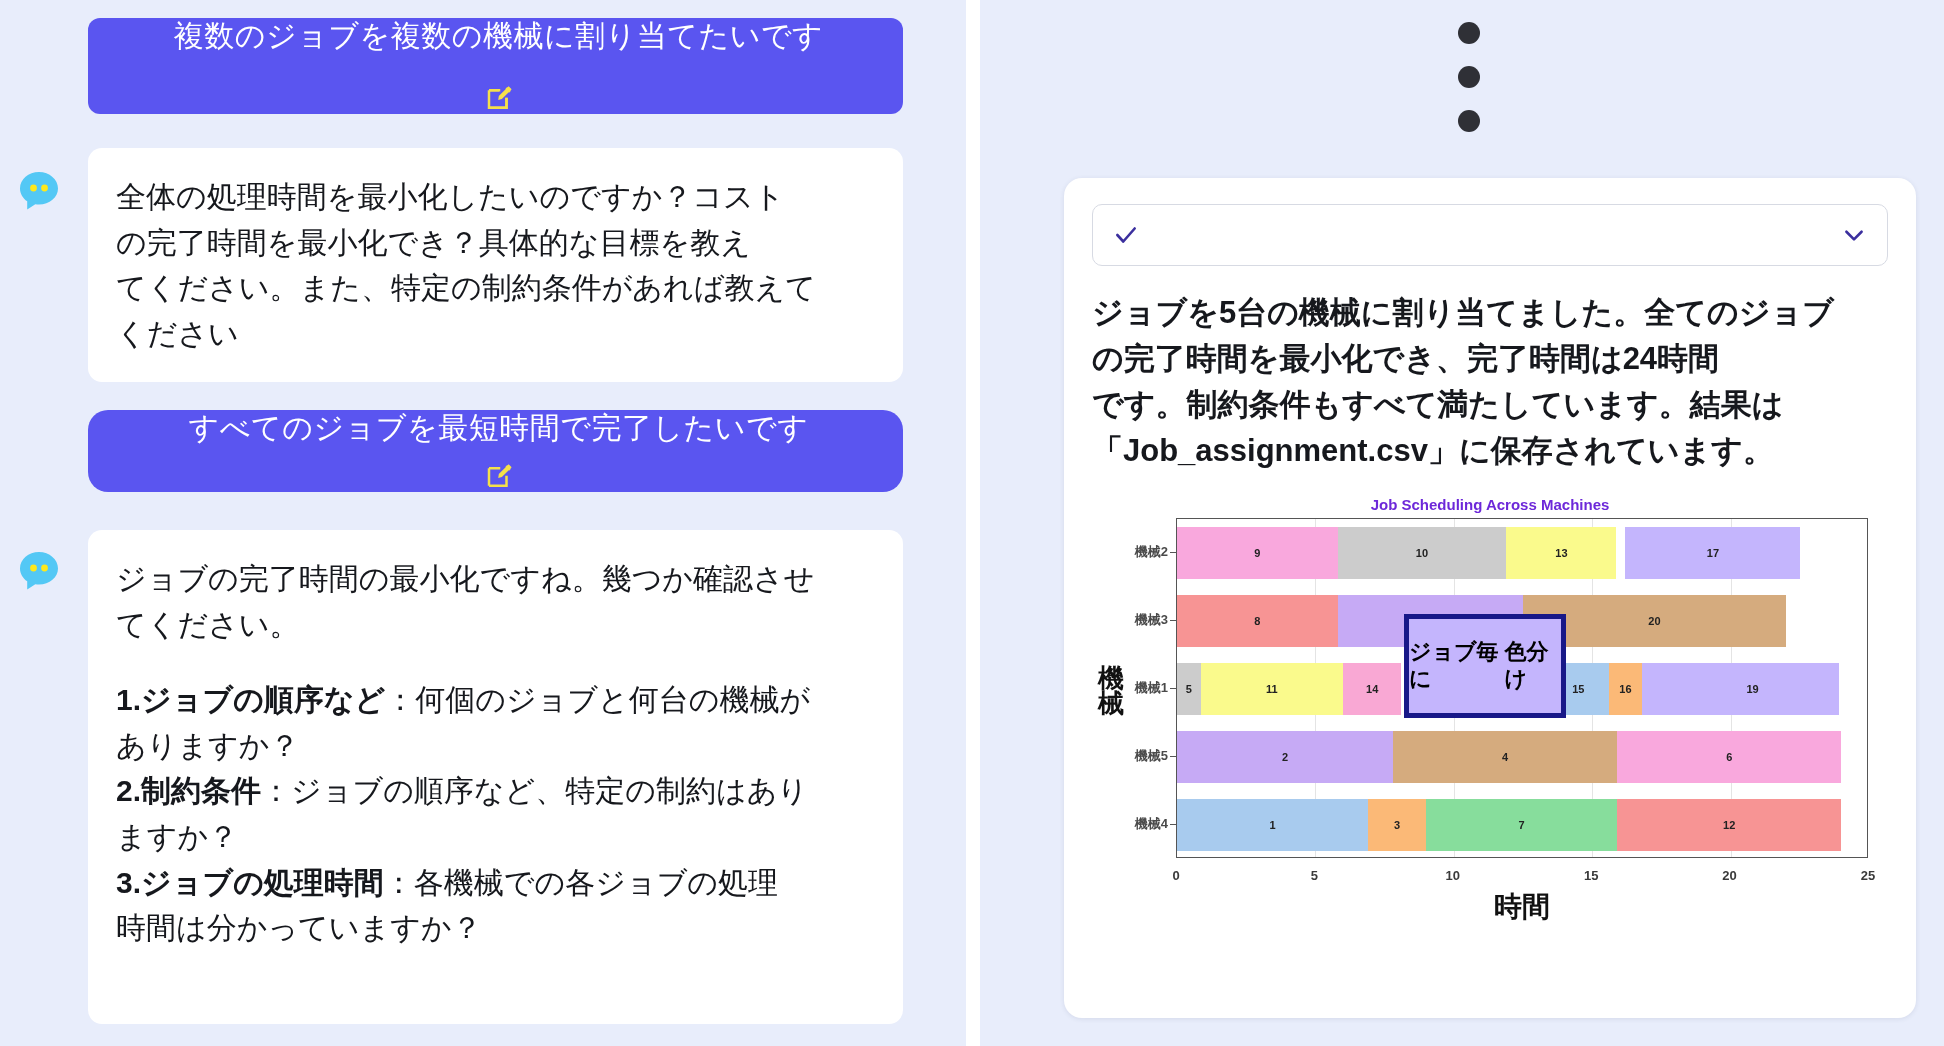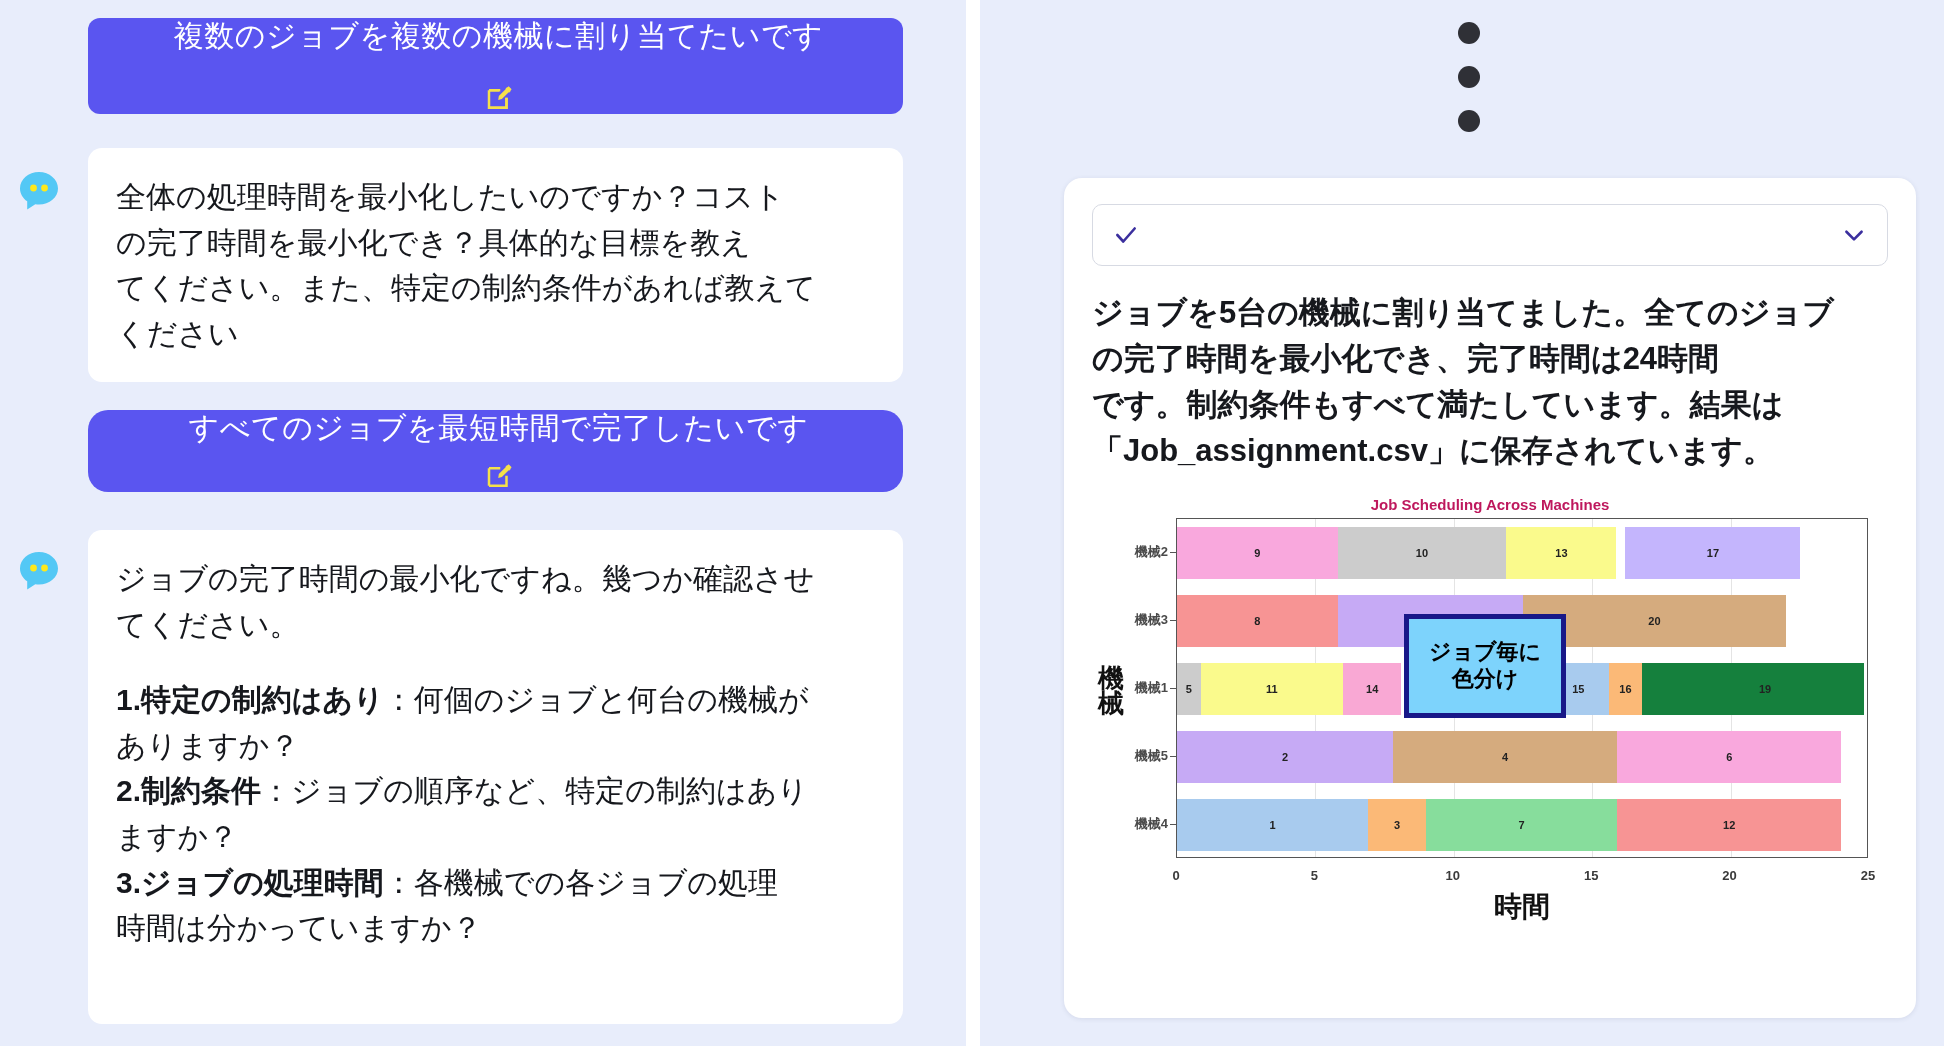--- a/index.html
+++ b/index.html
@@ -113,21 +113,21 @@
 
   
   .chart-wrap {
     position: relative;
     margin-top: 22px;
     width: 796px; height: 420px;
   }
   .chart-title {
     position: absolute; left: 0; top: 0; width: 796px;
     text-align: center;
-    font-size: 15px; color: #be185d;
+    font-size: 15px; color: #6d28d9;
   }
   .ylabel-axis {
     position: absolute;
     left: 4px; top: 170px;
     font-size: 26px; color: #111;
     line-height: 0.98;
     text-align: center;
     width: 30px;
   }
   .plot {
@@ -166,26 +166,26 @@
     position: absolute; top: 6px;
     font-size: 13px; color: #3a3a3a;
     transform: translateX(-50%);
   }
   .xlabel-axis {
     position: absolute; left: 84px; top: 392px; width: 692px;
     text-align: center; font-size: 28px; color: #111;
   }
   .annot {
     position: absolute;
-    background: #7dd3fc;
+    background: #c4b5fd;
     border: 5px solid #151croll;
     border-color: #181888;
     border-style: solid;
     border-width: 5px;
-    display: flex; flex-direction: column;
+    display: flex; flex-direction: row;
     align-items: center; justify-content: center;
     font-size: 22px; line-height: 1.22; color: #000;
     z-index: 4;
   }
 </style>
 </head>
 <body>
 
 <div class="screen">
 
@@ -238,21 +238,21 @@
         <path d="M23 4C12.5 4 4 11.3 4 20.4c0 5.2 2.8 9.9 7.2 12.9v8.2l8.1-5.3c1.2.2 2.4.3 3.7.3 10.5 0 19-7.3 19-16.1S33.5 4 23 4z" fill="#53c8f5"></path>
         <circle cx="17.5" cy="20" r="3.4" fill="#ffe81a"></circle>
         <circle cx="28.5" cy="20" r="3.4" fill="#ffe81a"></circle>
       </svg>
     </div>
     <div class="bubble-bot" style="left:88px; top:530px; width:815px; height:494px;">
       <p>ジョブの完了時間の最小化ですね。幾つか確認させ</p>
       <p>てください。</p>
       <div class="gap"></div>
 
-      <p><b>1.</b><b>特定の制約はあり</b><span>：</span><span>何個のジョブと何台の機械が</span></p>
+      <p><b>1.</b><b>ジョブの順序など</b><span>：</span><span>何個のジョブと何台の機械が</span></p>
       <p>ありますか？</p>
 
       <p><b>2.</b><b>制約条件</b><span>：</span><span>ジョブの順序など、特定の制約はあり</span></p>
       <p>ますか？</p>
 
       <p><b>3.</b><b>ジョブの処理時間</b><span>：</span><span>各機械での各ジョブの処理</span></p>
       <p>時間は分かっていますか？</p>
     </div>
   </div>
 
@@ -312,21 +312,21 @@
             <div class="bar" style="left: 329.392px; width: 110px; top: 8px; background: rgb(250, 250, 140);">13</div>
             <div class="bar" style="left: 448.416px; width: 175px; top: 8px; background: #c4b5fd;">17</div>
             <div class="bar" style="left: 0px; width: 160.544px; top: 76px; background: rgb(247, 148, 148);">8</div>
             <div class="bar" style="left: 160.544px; width: 185.456px; top: 76px; background: rgb(198, 170, 245);">18</div>
             <div class="bar" style="left: 346px; width: 262.96px; top: 76px; background: rgb(213, 171, 126);">20</div>
             <div class="bar" style="left: 0px; width: 23.528px; top: 144px; background: rgb(204, 204, 204);">5</div>
             <div class="bar" style="left: 23.528px; width: 142.552px; top: 144px; background: rgb(250, 250, 140);">11</div>
             <div class="bar" style="left: 166.08px; width: 58.128px; top: 144px; background: #f9a8d4; text-align: center;">14</div>
             <div class="bar" style="left: 370.912px; width: 60.896px; top: 144px; background: rgb(168, 203, 238);">15</div>
             <div class="bar" style="left: 431.808px; width: 33.216px; top: 144px; background: rgb(251, 185, 119);">16</div>
-            <div class="bar" style="left: 465.024px; width: 222px; top: 144px; background: #15803d; padding-left: 24px;">19</div>
+            <div class="bar" style="left: 465.024px; width: 197px; top: 144px; background: #c4b5fd; padding-left: 24px;">19</div>
             <div class="bar" style="left: 0px; width: 215.904px; top: 212px; background: rgb(198, 170, 245);">2</div>
             <div class="bar" style="left: 215.904px; width: 224.208px; top: 212px; background: rgb(213, 171, 126);">4</div>
             <div class="bar" style="left: 440.112px; width: 224.208px; top: 212px; background: rgb(249, 168, 221);">6</div>
             <div class="bar" style="left: 0px; width: 190.992px; top: 280px; background: rgb(168, 203, 238);">1</div>
             <div class="bar" style="left: 190.992px; width: 58.128px; top: 280px; background: rgb(251, 185, 119);">3</div>
             <div class="bar" style="left: 249.12px; width: 190.992px; top: 280px; background: rgb(135, 221, 156);">7</div>
             <div class="bar" style="left: 440.112px; width: 224.208px; top: 280px; background: rgb(247, 148, 148);">12</div>
           </div>
         <div class="xticks" id="xticks">
             <div class="xtick" style="left: 0px;">0</div>

